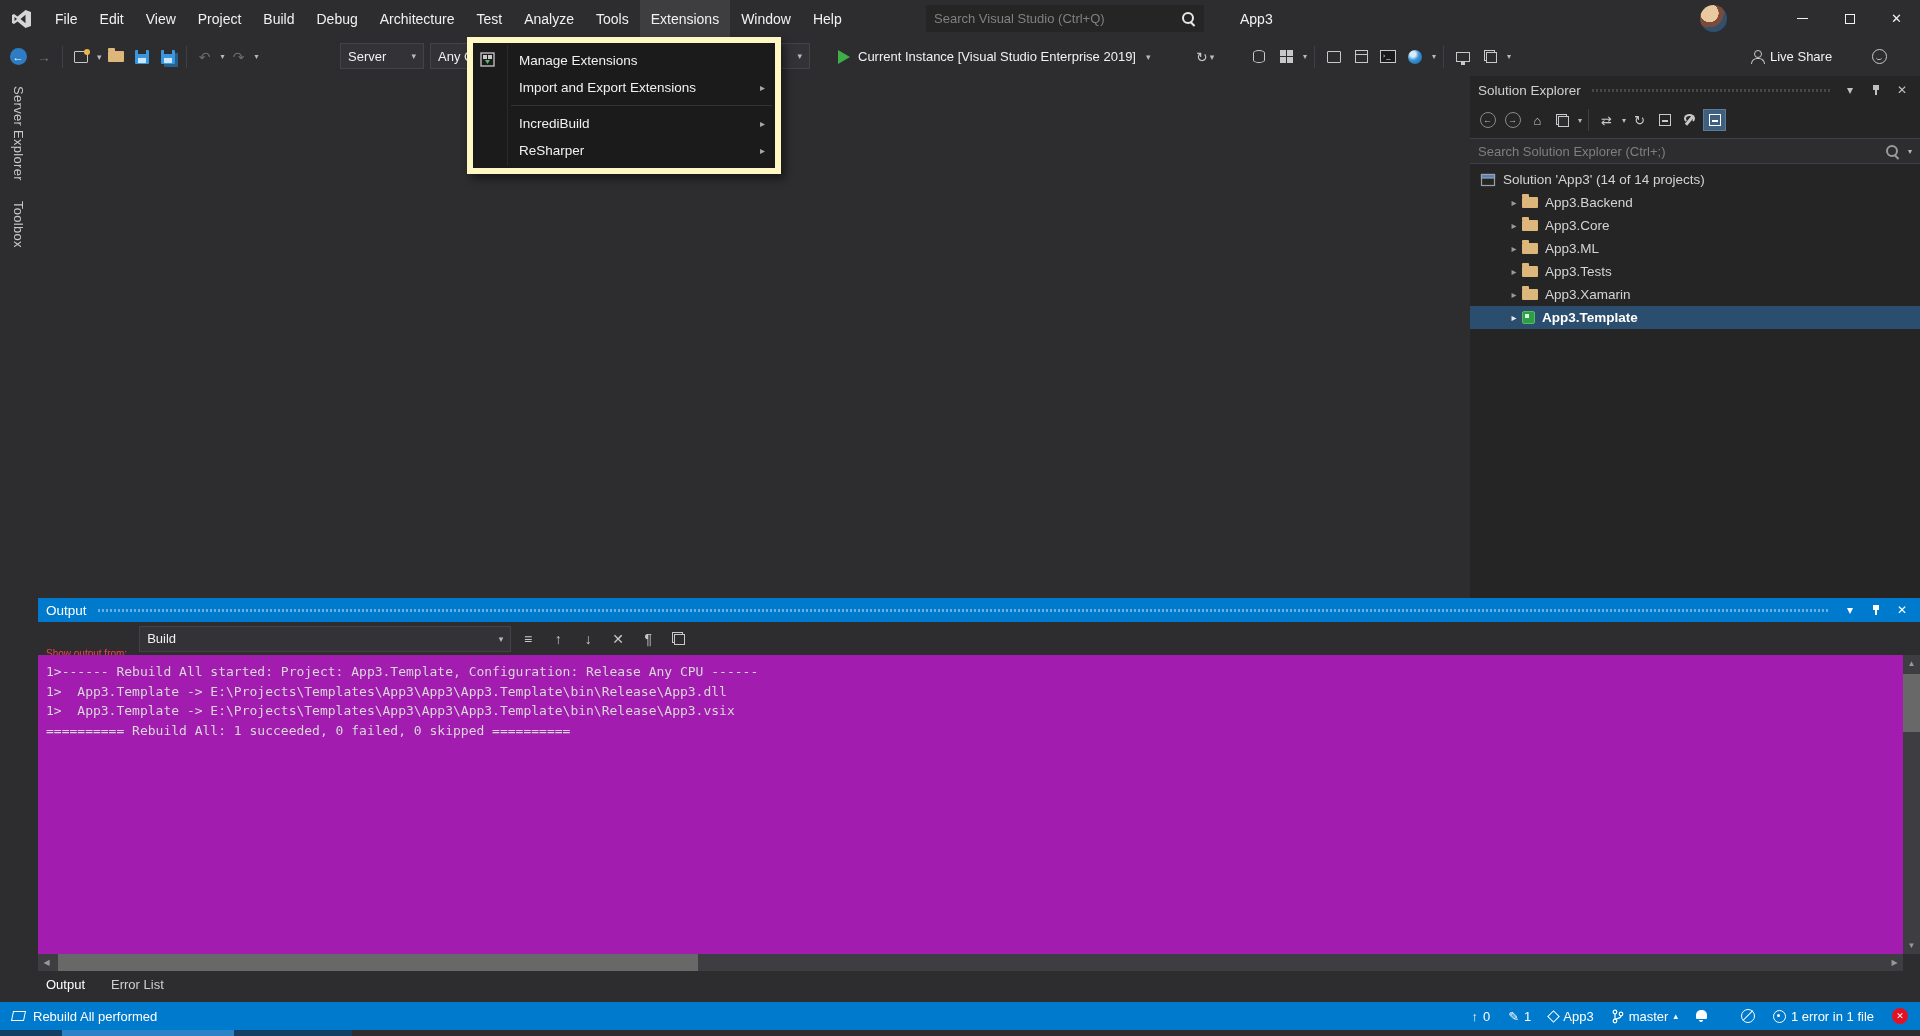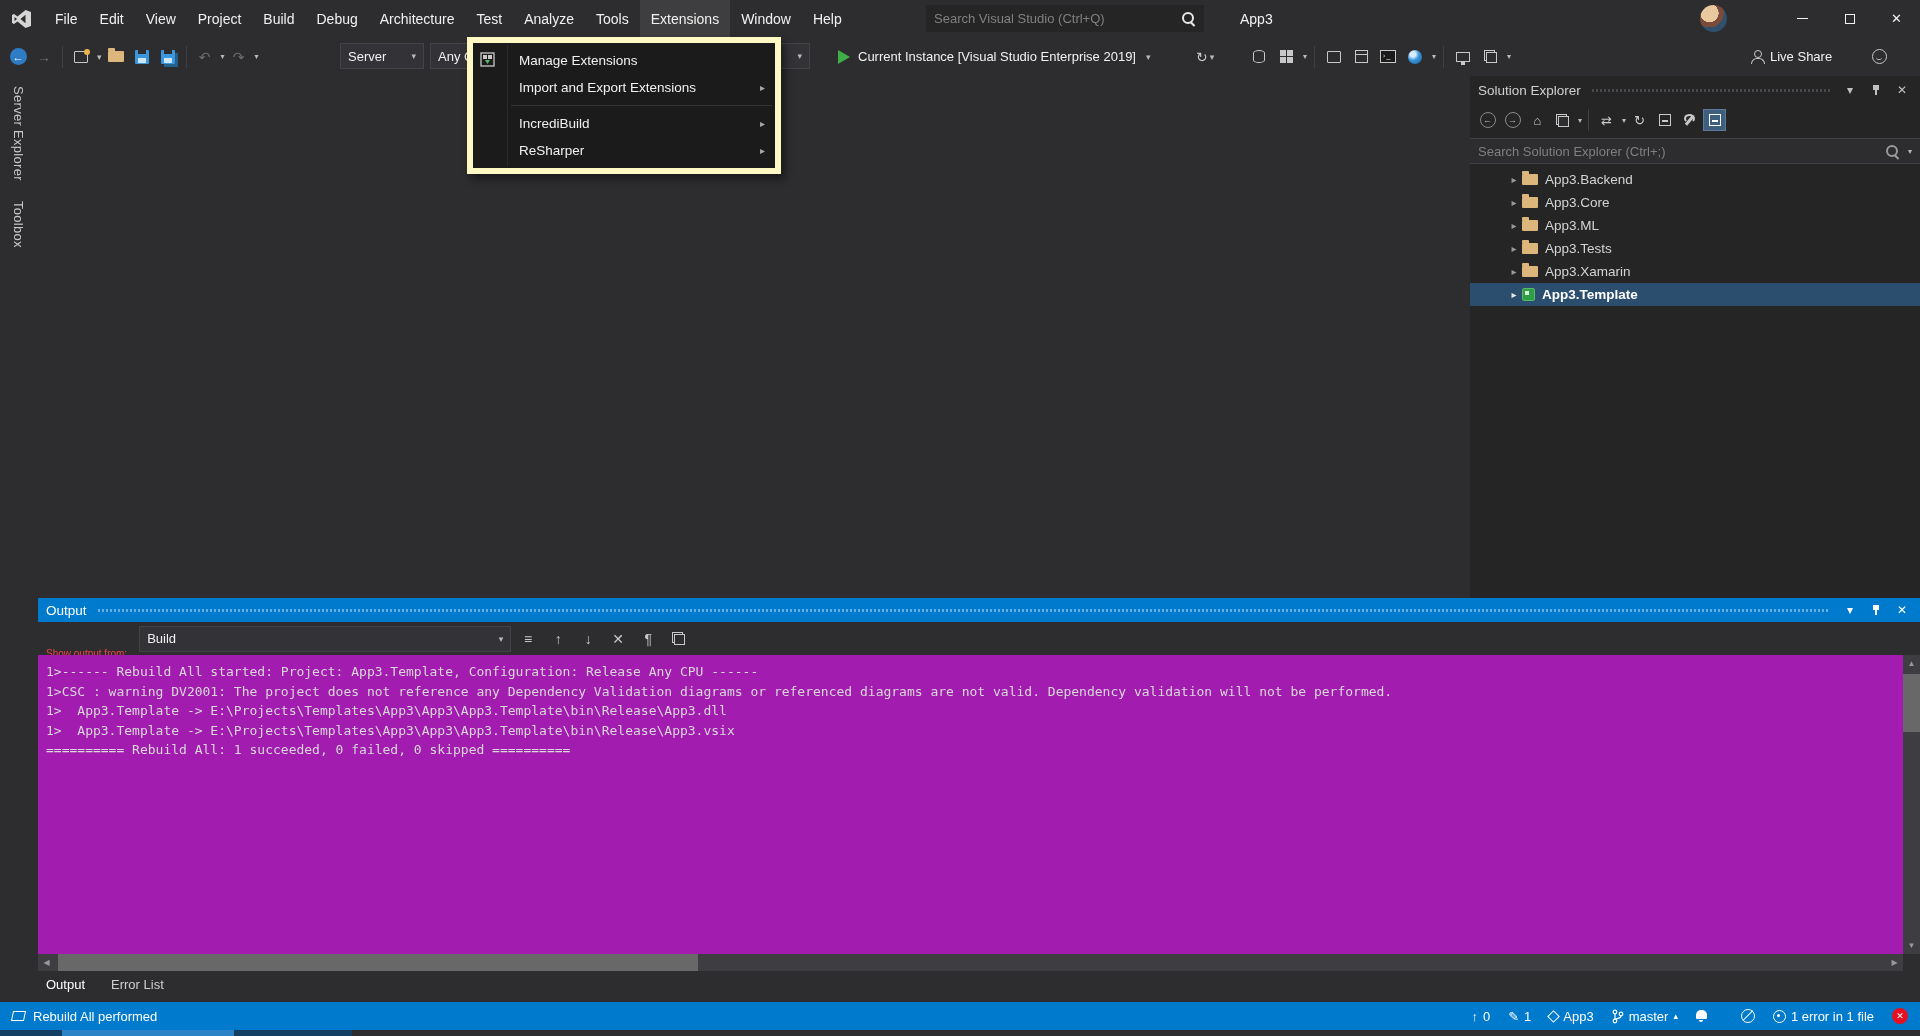--- a/index.html
+++ b/index.html
@@ -365,20 +365,29 @@
     <span class="se-ico pressed">
         <span class="sq-minus"></span>
       </span>
   </div>
   <div id="se-search">
     <input type="text" placeholder="Search Solution Explorer (Ctrl+;)" style="">
     <span class="mag gray"></span>
     <span class="caret mini">▾</span>
   </div>
   <div id="se-tree">
+    <div class="trow">
+      <span class="sln-ico">
+        <svg width="16" height="16" viewBox="0 0 16 16">
+            <rect x="1.5" y="2.5" width="13" height="11" fill="none" stroke="#9da0a6" stroke-width="1.2"></rect>
+            <rect x="1.5" y="2.5" width="13" height="3.5" fill="#4f81c5" stroke="#9da0a6" stroke-width="1.2"></rect>
+          </svg>
+      </span>
+      <span class="lbl">Solution 'App3' (14 of 14 projects)</span>
+    </div>
     <div class="trow child">
       <span class="exp">▸</span>
       <span class="folder-ico"></span>
       <span class="lbl">App3.Backend</span>
     </div>
     <div class="trow child">
       <span class="exp">▸</span>
       <span class="folder-ico"></span>
       <span class="lbl">App3.Core</span>
     </div>
@@ -425,21 +434,20 @@
     <span class="ot-ico">↑</span>
     <span class="ot-ico">↓</span>
     <span class="ot-ico">✕</span>
     <span class="ot-ico">¶</span>
     <span class="ot-ico">
         <span class="layers-ico"></span>
       </span>
   </div>
   <div id="out-text">
     <div class="oline">1&gt;------ Rebuild All started: Project: App3.Template, Configuration: Release Any CPU ------</div>
-    <div class="oline">1&gt;CSC : warning DV2001: The project does not reference any Dependency Validation diagrams or referenced diagrams are not valid. Dependency validation will not be performed.</div>
     <div class="oline">1&gt;  App3.Template -&gt; E:\Projects\Templates\App3\App3\App3.Template\bin\Release\App3.dll</div>
     <div class="oline">1&gt;  App3.Template -&gt; E:\Projects\Templates\App3\App3\App3.Template\bin\Release\App3.vsix</div>
     <div class="oline">========== Rebuild All: 1 succeeded, 0 failed, 0 skipped ==========</div>
   </div>
   <div id="vscroll">
     <span class="sbtn">▲</span>
     <span id="vthumb"></span>
     <span class="spacer"></span>
     <span class="sbtn">▼</span>
   </div>

